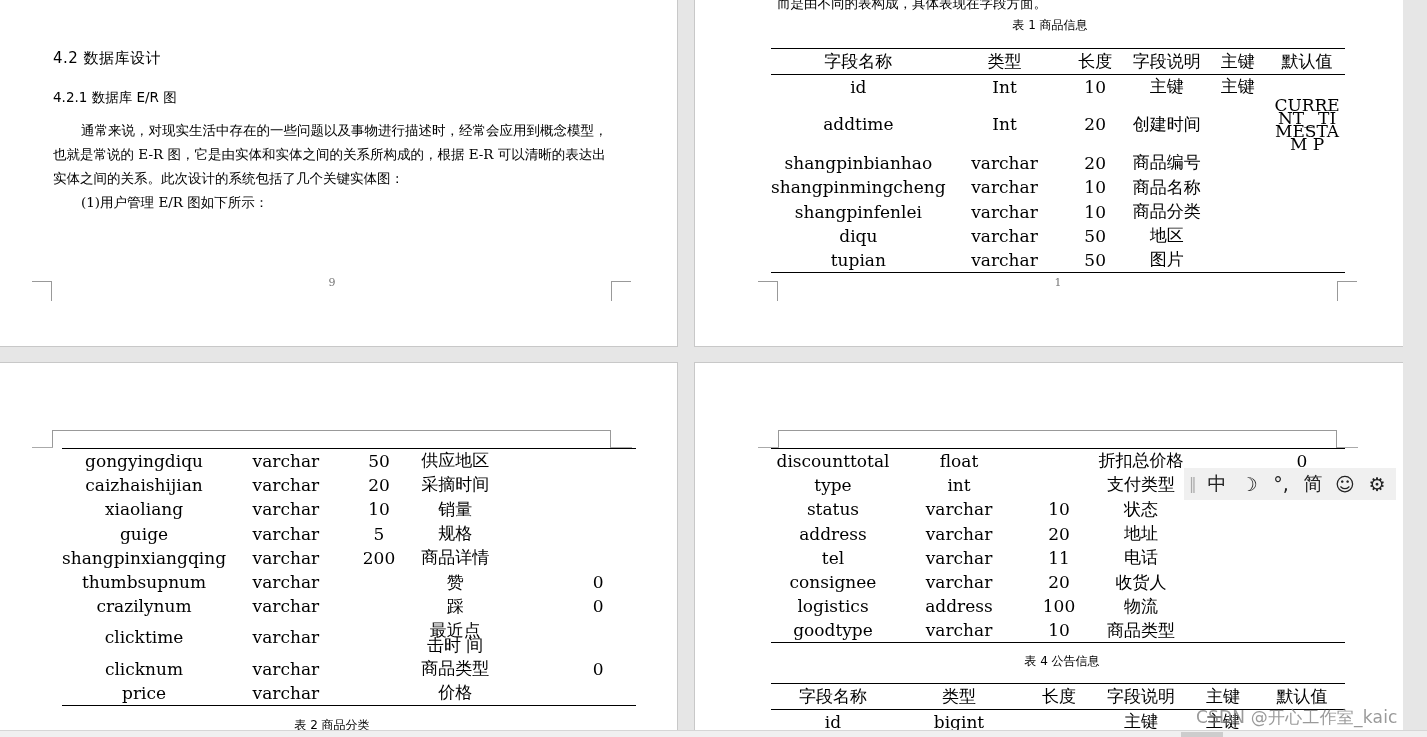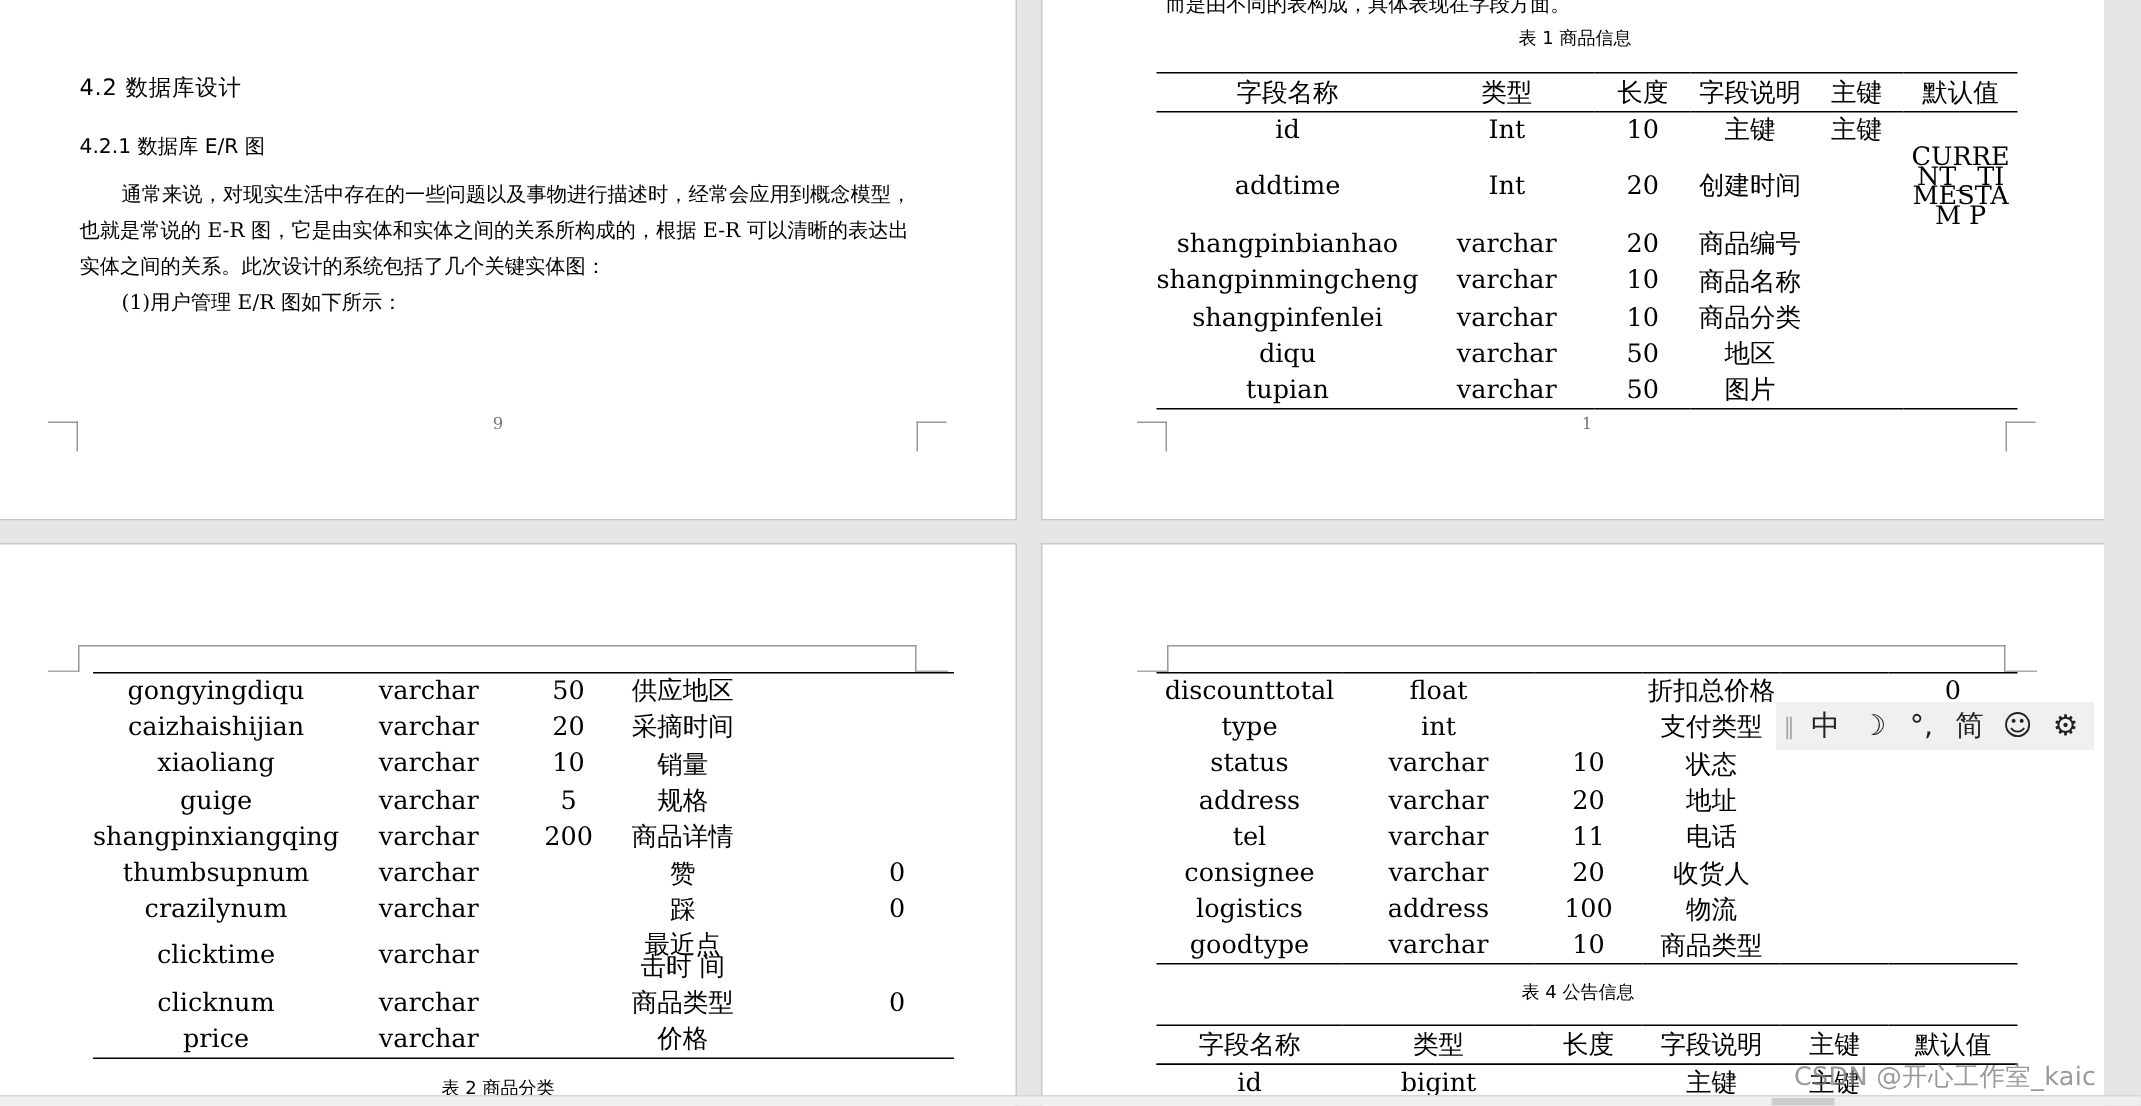--- a/index.html
+++ b/index.html
@@ -319,21 +319,21 @@
       <tr>
           <td>goodtype</td>
           <td>varchar</td>
           <td>10</td>
           <td class="cjk">商品类型</td>
           <td></td>
           <td></td>
         </tr>
     </tbody>
   </table>
-  <div class="caption" style="left:2px; width:710px; top:290px;">表 4  公告信息</div>
+  <div class="caption" style="left:12px; width:710px; top:290px;">表 4  公告信息</div>
   <table class="db" style="left:76px; top:320px; width:574px;">
     <colgroup>
         <col style="width:124px">
         <col style="width:128px">
         <col style="width:72px">
         <col style="width:92px">
         <col style="width:72px">
         <col style="width:86px">
       </colgroup>
     <thead>

